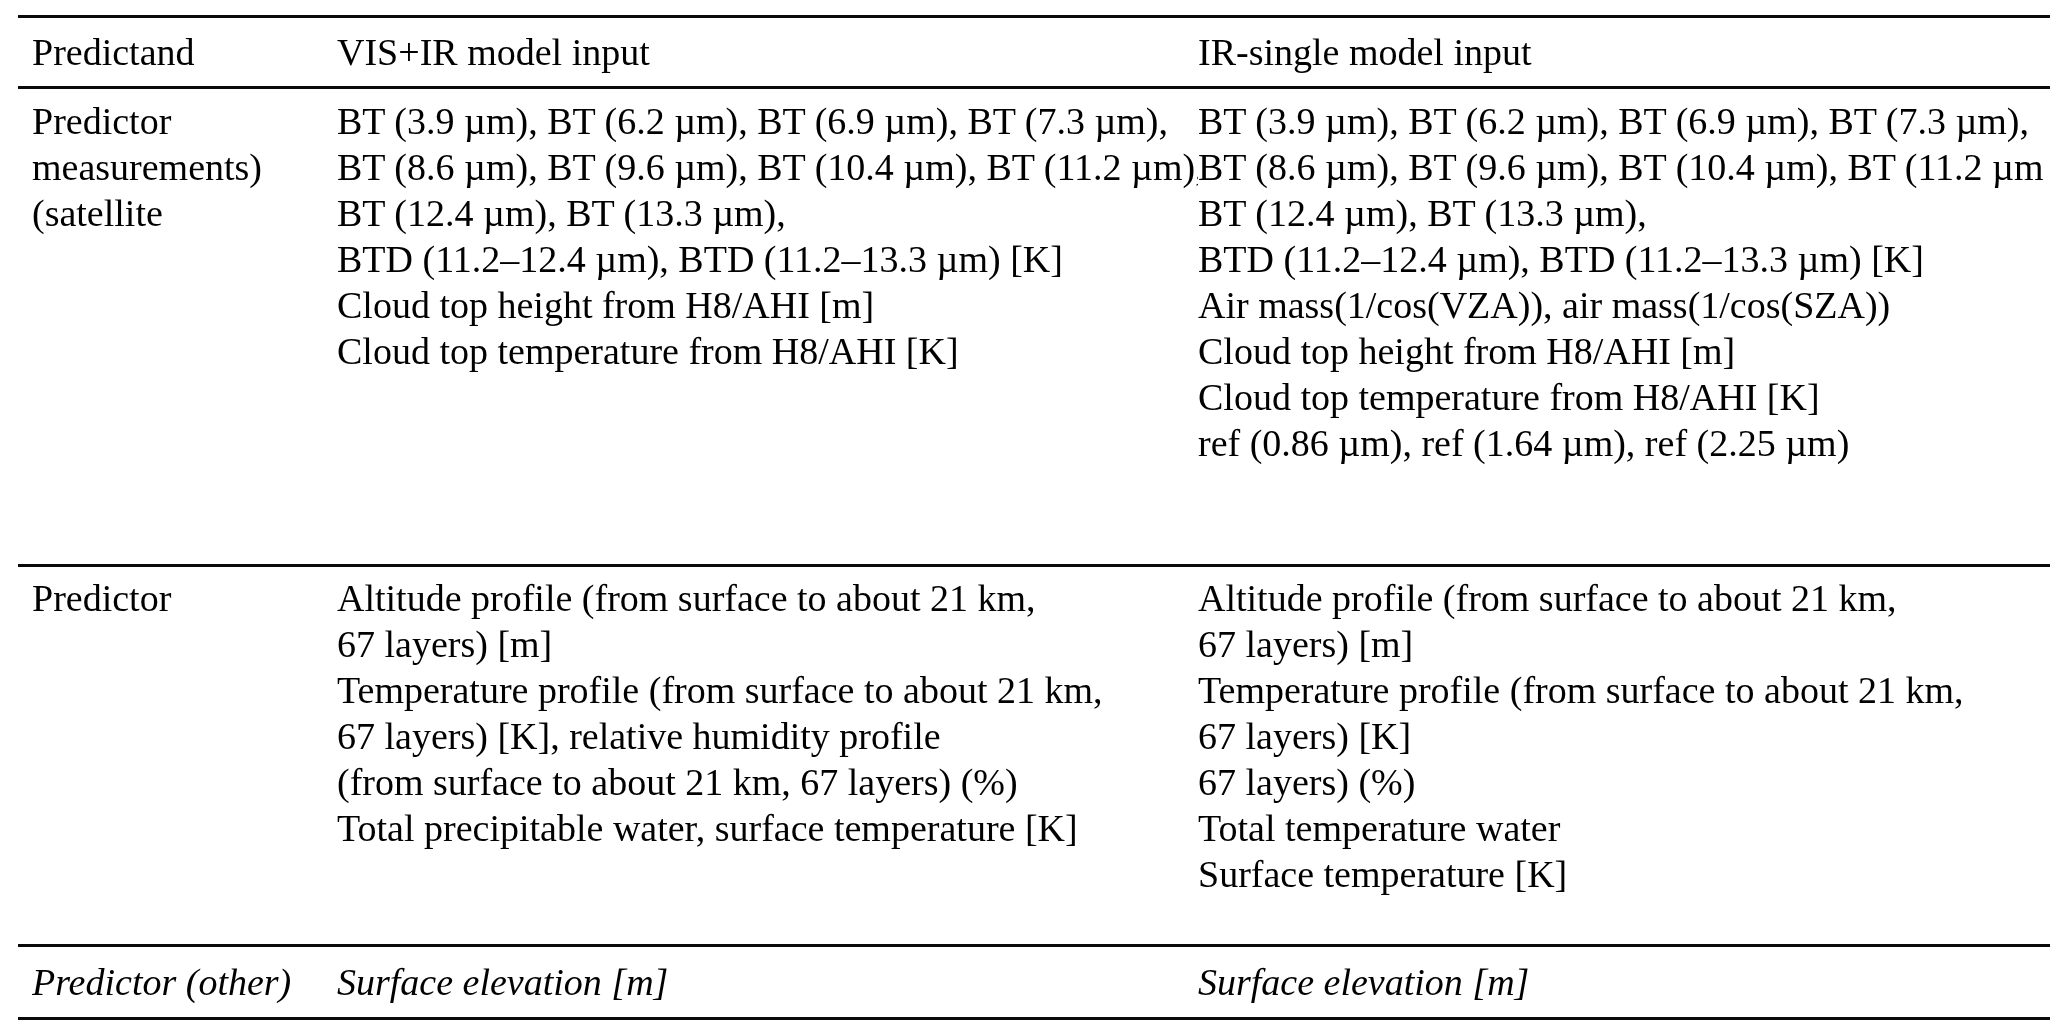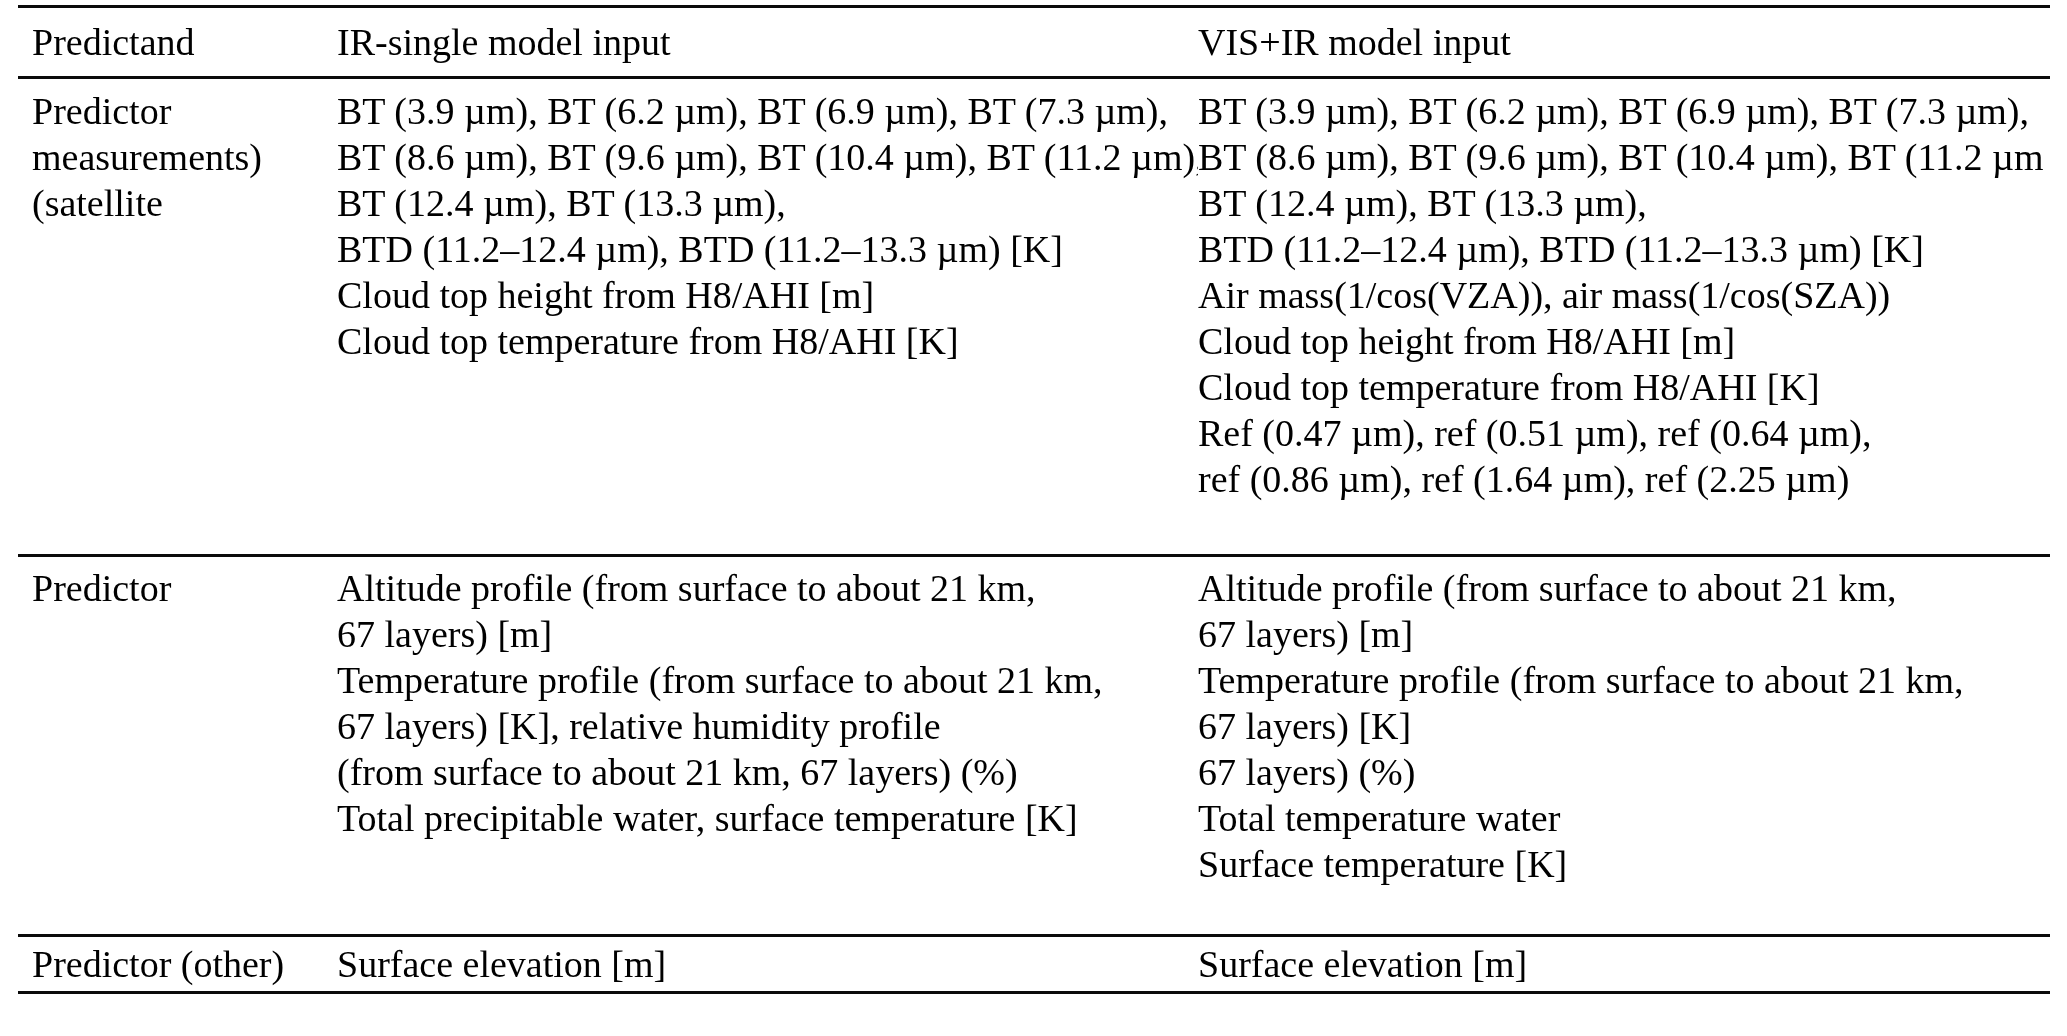--- a/index.html
+++ b/index.html
@@ -13,21 +13,21 @@
   }
   .page {
     position: relative;
     width: 2067px;
     height: 1036px;
     background: #ffffff;
   }
   .ptable {
     position: absolute;
     left: 18px;
-    top: 5px;
+    top: 15px;
     width: 2032px;
     border-top: 3px solid #0a0a0a;
     border-bottom: 3px solid #0a0a0a;
     font-size: 38px;
     line-height: 46px;
   }
   .t-row {
     display: grid;
     grid-template-columns: 305px 861px 1fr;
     padding-left: 14px;
@@ -42,41 +42,42 @@
     height: 478px;
     border-bottom: 3px solid #0a0a0a;
     padding-top: 9px;
   }
   .t-body-row2 {
     height: 380px;
     border-bottom: 3px solid #0a0a0a;
     padding-top: 8px;
   }
   .t-body-row3 {
-    height: 54px;
+    height: 70px;
     align-items: center;
+    font-style: italic;
   }
   .cell { overflow: hidden; }
   .cell .line { white-space: nowrap; }
 </style>
 </head>
 <body>
 
 <div class="page">
   <div class="ptable">
 
     <div class="t-row t-header">
       <div class="cell">
         <div class="line">Predictand</div>
       </div>
       <div class="cell">
-        <div class="line">IR-single model input</div>
+        <div class="line">VIS+IR model input</div>
       </div>
       <div class="cell">
-        <div class="line">VIS+IR model input</div>
+        <div class="line">IR-single model input</div>
       </div>
     </div>
 
     <div class="t-row t-body-row1">
       <div class="cell">
           <div class="line">Predictor</div>
           <div class="line">measurements)</div>
           <div class="line">(satellite</div>
         </div>
       <div class="cell">
@@ -88,21 +89,20 @@
           <div class="line">Cloud top temperature from H8/AHI [K]</div>
         </div>
       <div class="cell">
           <div class="line">BT (3.9 µm), BT (6.2 µm), BT (6.9 µm), BT (7.3 µm),</div>
           <div class="line">BT (8.6 µm), BT (9.6 µm), BT (10.4 µm), BT (11.2 µm),</div>
           <div class="line">BT (12.4 µm), BT (13.3 µm),</div>
           <div class="line">BTD (11.2–12.4 µm), BTD (11.2–13.3 µm) [K]</div>
           <div class="line">Air mass(1/cos(VZA)), air mass(1/cos(SZA))</div>
           <div class="line">Cloud top height from H8/AHI [m]</div>
           <div class="line">Cloud top temperature from H8/AHI [K]</div>
-          <div class="line">Ref (0.47 µm), ref (0.51 µm), ref (0.64 µm),</div>
           <div class="line">ref (0.86 µm), ref (1.64 µm), ref (2.25 µm)</div>
         </div>
     </div>
 
     <div class="t-row t-body-row2">
       <div class="cell">
           <div class="line">Predictor</div>
         </div>
       <div class="cell">
           <div class="line">Altitude profile (from surface to about 21 km,</div>

